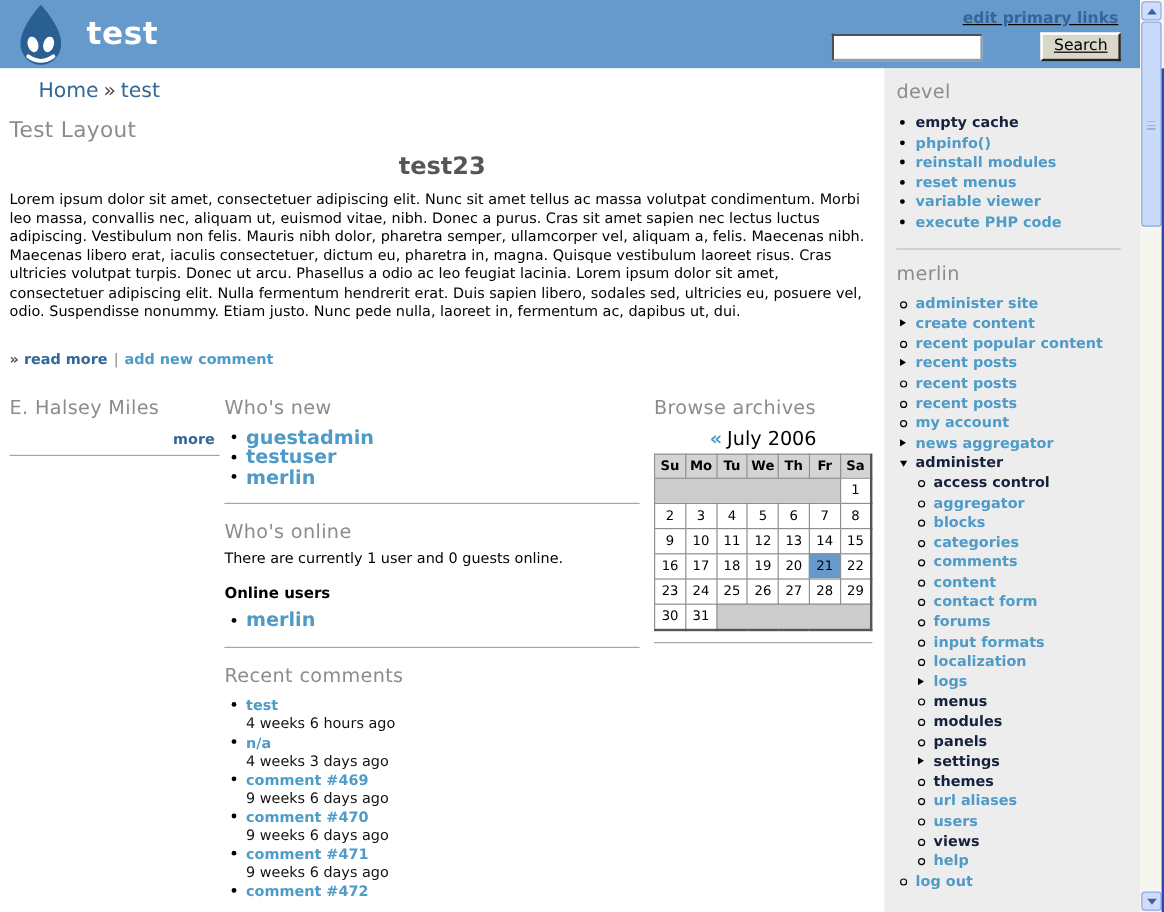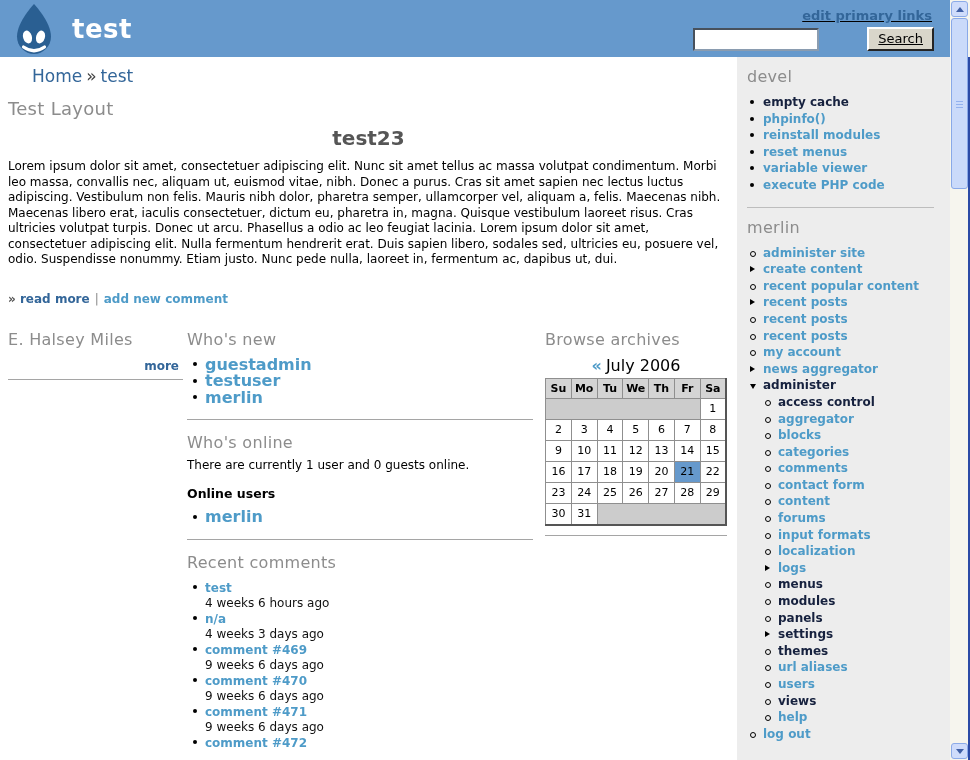--- a/index.html
+++ b/index.html
@@ -285,22 +285,22 @@
             <li class="sb-item"><span class="bullet-circle sb-b"></span><a class="lnk light">recent posts</a></li>
             <li class="sb-item"><span class="bullet-circle sb-b"></span><a class="lnk light">recent posts</a></li>
             <li class="sb-item"><span class="bullet-circle sb-b"></span><a class="lnk light">my account</a></li>
             <li class="sb-item"><span class="tri-right sb-b"></span><a class="lnk light">news aggregator</a></li>
             <li class="sb-item"><span class="tri-down sb-b"></span><a class="lnk dark">administer</a></li>
             <li class="sb-item ind1"><span class="bullet-circle sb-b"></span><a class="lnk dark">access control</a></li>
             <li class="sb-item ind1"><span class="bullet-circle sb-b"></span><a class="lnk light">aggregator</a></li>
             <li class="sb-item ind1"><span class="bullet-circle sb-b"></span><a class="lnk light">blocks</a></li>
             <li class="sb-item ind1"><span class="bullet-circle sb-b"></span><a class="lnk light">categories</a></li>
             <li class="sb-item ind1"><span class="bullet-circle sb-b"></span><a class="lnk light">comments</a></li>
+            <li class="sb-item ind1"><span class="bullet-circle sb-b"></span><a class="lnk light">content</a></li>
             <li class="sb-item ind1"><span class="bullet-circle sb-b"></span><a class="lnk light">contact form</a></li>
-            <li class="sb-item ind1"><span class="bullet-circle sb-b"></span><a class="lnk light">content</a></li>
             <li class="sb-item ind1"><span class="bullet-circle sb-b"></span><a class="lnk light">forums</a></li>
             <li class="sb-item ind1"><span class="bullet-circle sb-b"></span><a class="lnk light">input formats</a></li>
             <li class="sb-item ind1"><span class="bullet-circle sb-b"></span><a class="lnk light">localization</a></li>
             <li class="sb-item ind1"><span class="tri-right sb-b"></span><a class="lnk light">logs</a></li>
             <li class="sb-item ind1"><span class="bullet-circle sb-b"></span><a class="lnk dark">menus</a></li>
             <li class="sb-item ind1"><span class="bullet-circle sb-b"></span><a class="lnk dark">modules</a></li>
             <li class="sb-item ind1"><span class="bullet-circle sb-b"></span><a class="lnk dark">panels</a></li>
             <li class="sb-item ind1"><span class="tri-right sb-b"></span><a class="lnk dark">settings</a></li>
             <li class="sb-item ind1"><span class="bullet-circle sb-b"></span><a class="lnk dark">themes</a></li>
             <li class="sb-item ind1"><span class="bullet-circle sb-b"></span><a class="lnk light">url aliases</a></li>

